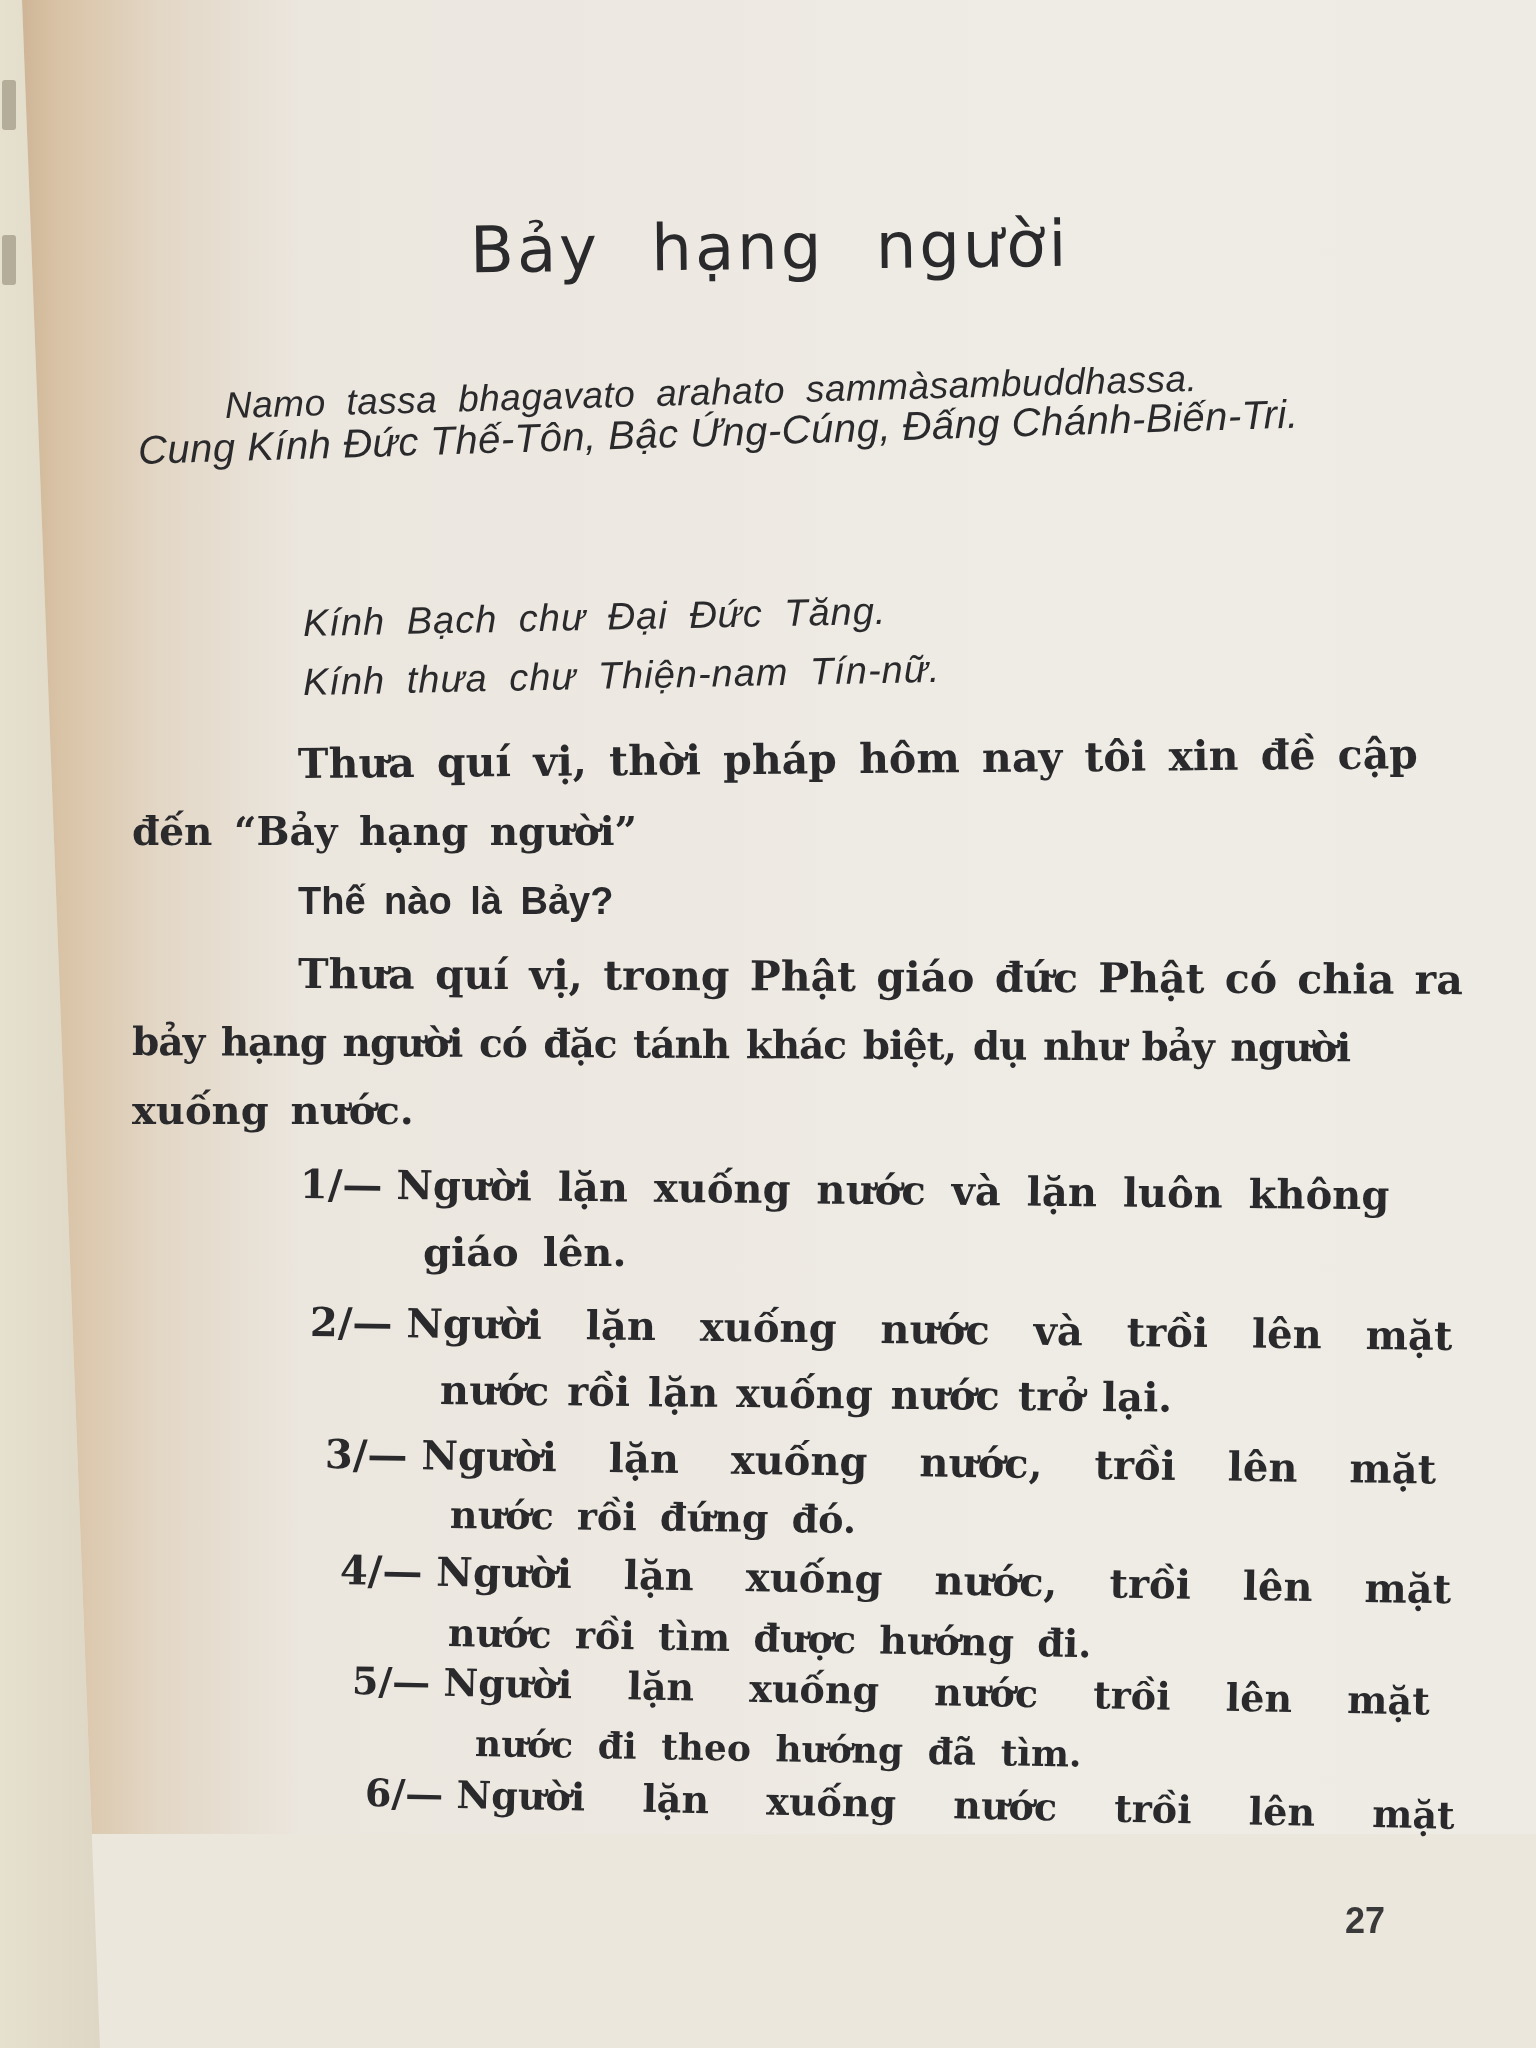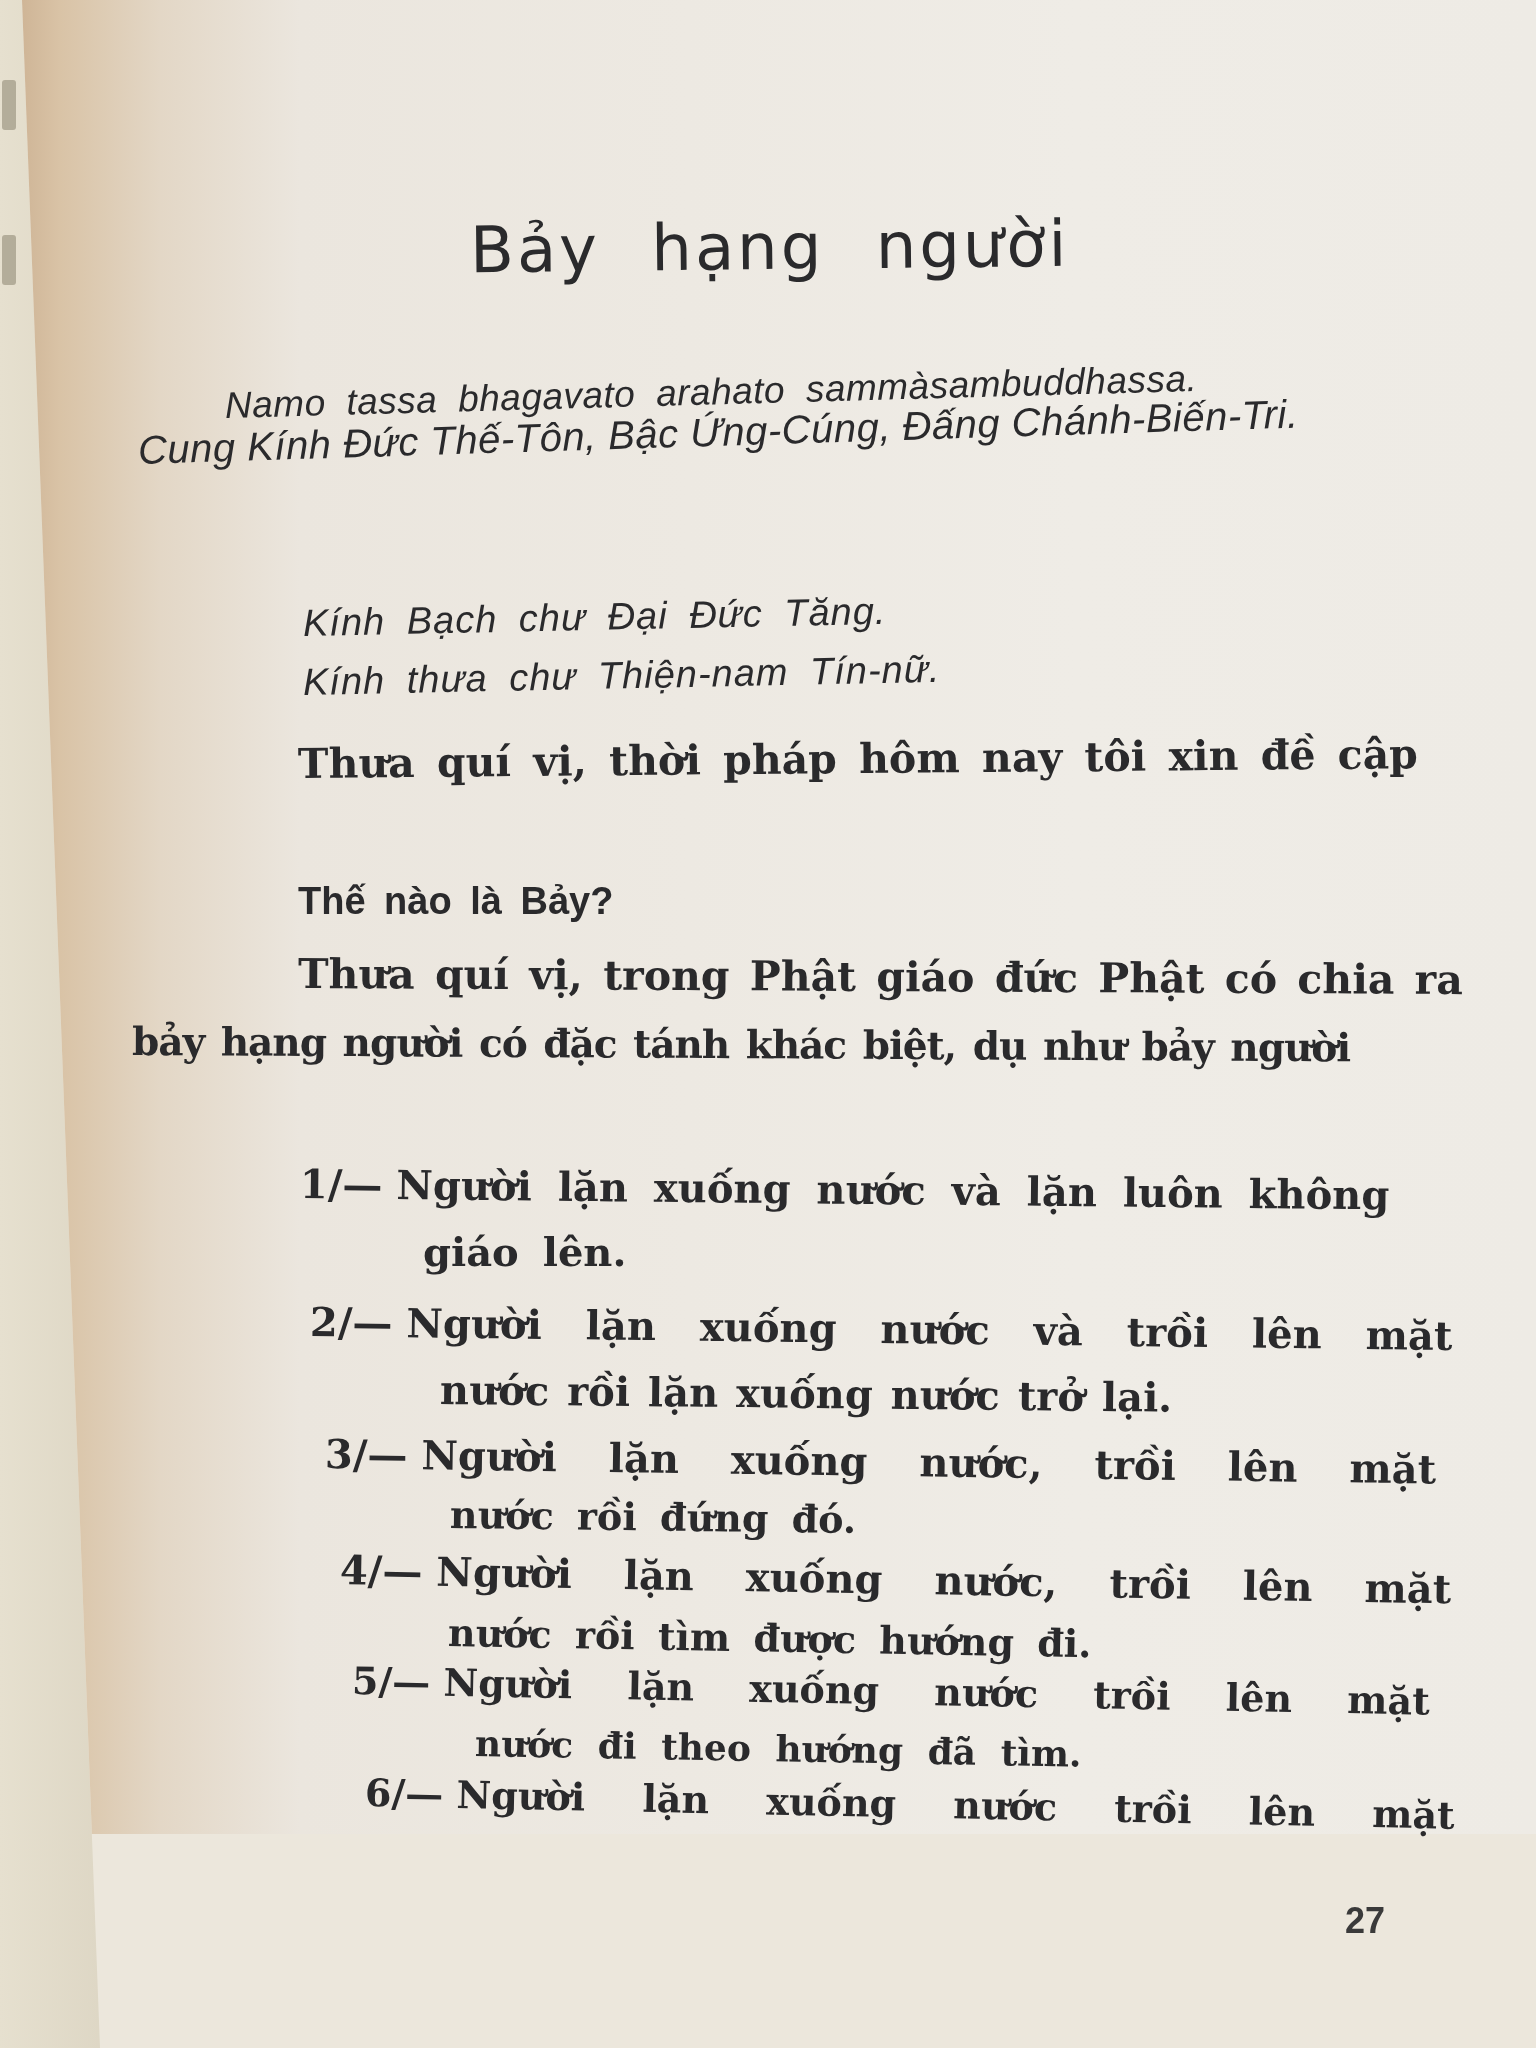--- a/index.html
+++ b/index.html
@@ -56,25 +56,27 @@
 
   <div class="title ink">Bảy hạng người</div>
 
   <div class="sans-italic ink invoke1">Namo tassa bhagavato arahato sammàsambuddhassa.</div>
   <div class="sans-italic ink invoke2">Cung Kính Đức Thế-Tôn, Bậc Ứng-Cúng, Đấng Chánh-Biến-Tri.</div>
 
   <div class="sans-italic ink salute1">Kính Bạch chư Đại Đức Tăng.</div>
   <div class="sans-italic ink salute2">Kính thưa chư Thiện-nam Tín-nữ.</div>
 
   <div class="line serif ink" style="left:298px; top:740px; font-size:41px; word-spacing:8px; transform:rotate(-0.5deg);">Thưa quí vị, thời pháp hôm nay tôi xin đề cập</div>
+  <div class="line serif ink" style="left:132px; top:808px; font-size:39px; word-spacing:8px;">đến “Bảy hạng người”</div>
 
   <div class="line bold-sans ink" style="left:298px; top:880px; word-spacing:8px;">Thế nào là Bảy?</div>
 
   <div class="line serif ink" style="left:298px; top:950px; font-size:41px; word-spacing:6px; transform:rotate(0.3deg);">Thưa quí vị, trong Phật giáo đức Phật có chia ra</div>
   <div class="line serif ink" style="left:132px; top:1018px; font-size:39px; letter-spacing:-1px; word-spacing:4px; transform:rotate(0.3deg);">bảy hạng người có đặc tánh khác biệt, dụ như bảy người</div>
+  <div class="line serif ink" style="left:132px; top:1086px; font-size:40px; word-spacing:8px;">xuống nước.</div>
 
   <div class="line serif ink" style="left:300px; top:1160px; font-size:40px; transform:rotate(0.6deg);">
     <span>1/—</span>
     <span style="word-spacing:12px;">Người lặn xuống nước và lặn luôn không</span>
   </div>
   <div class="line serif ink" style="left:423px; top:1228px; font-size:40px; word-spacing:10px;">giáo lên.</div>
 
   <div class="line serif ink" style="left:310px; top:1298px; font-size:40px; transform:rotate(0.7deg);">
     <span>2/—</span>
     <span style="word-spacing:30px;">Người lặn xuống nước và trồi lên mặt</span>

